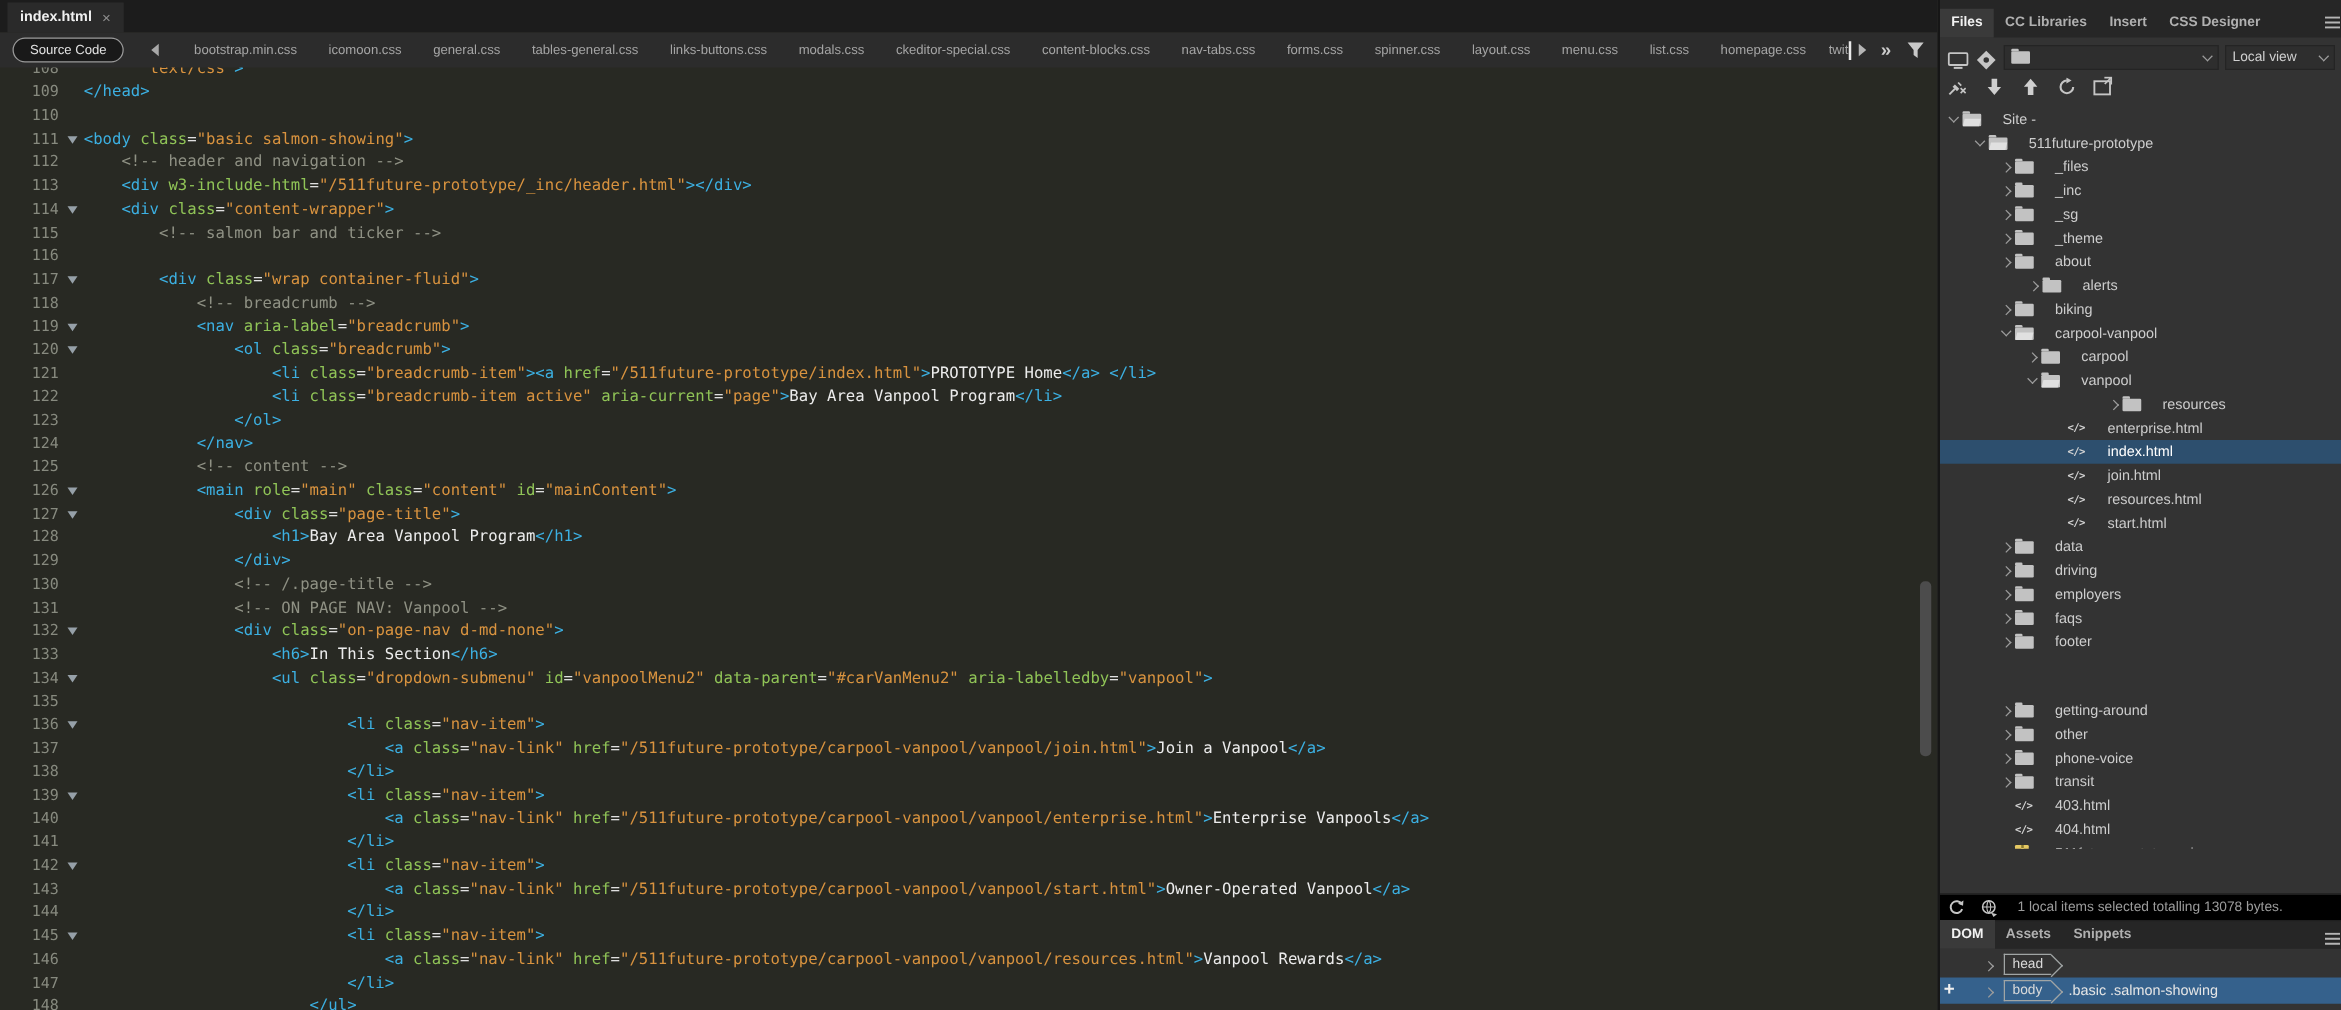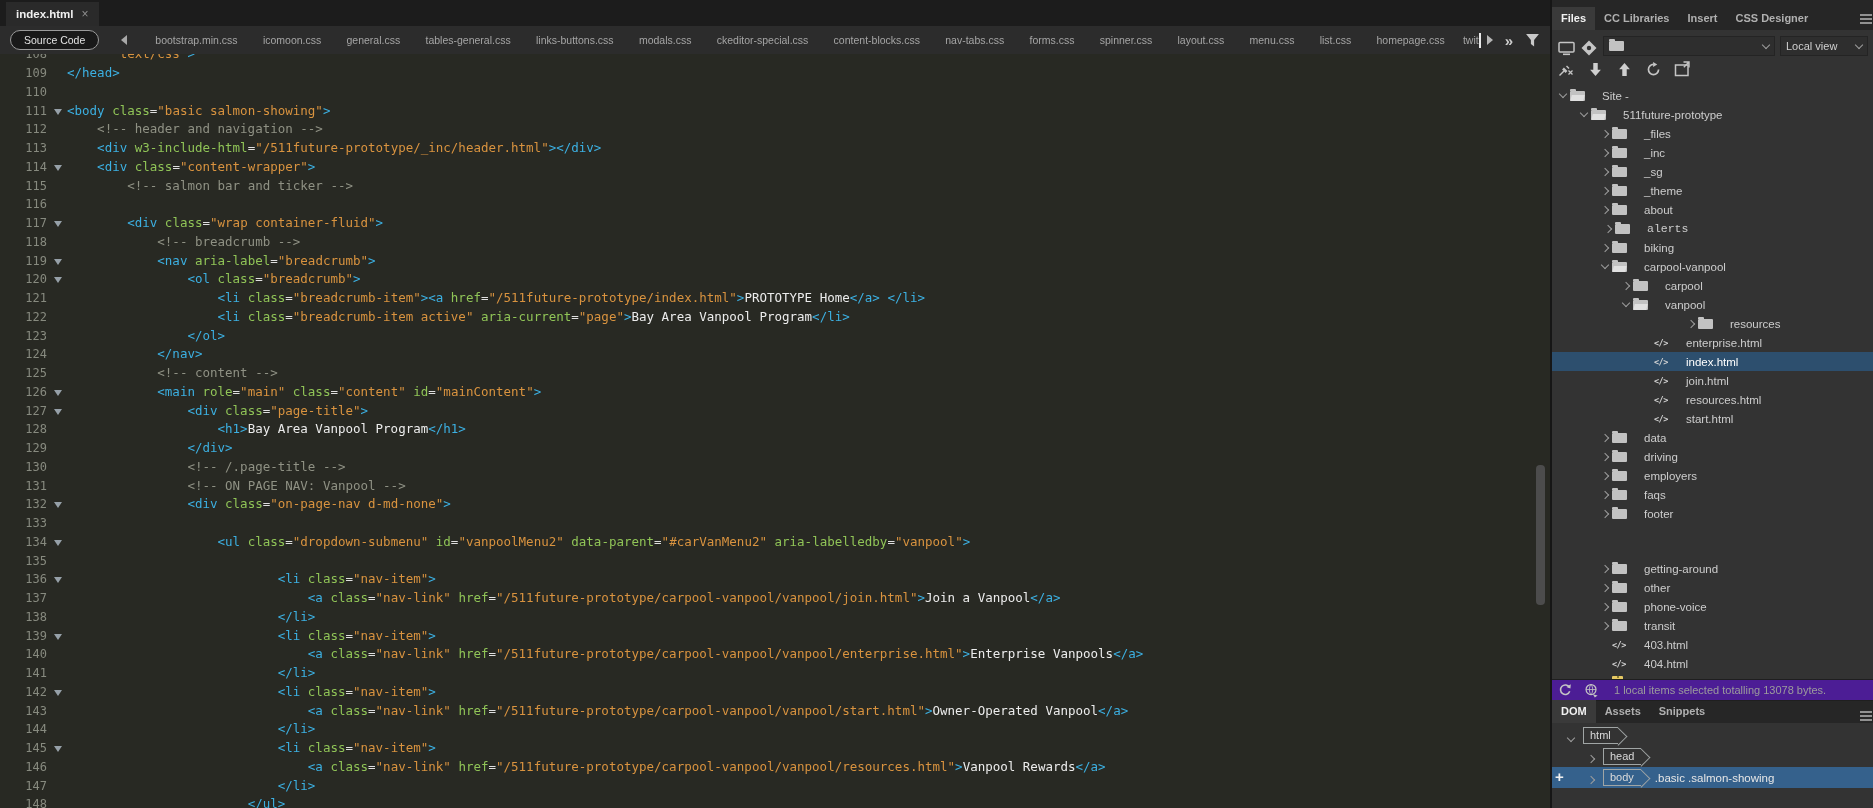--- a/index.html
+++ b/index.html
@@ -90,22 +90,22 @@
   .icon-folder.open::after { content:''; position:absolute; left:1px; right:1px; bottom:0; height:6px;
                              background:#e0e0e0; transform:skewX(-14deg); }
   .icon-code { font-family:"DejaVu Sans Mono", monospace; font-size:8.5px; font-weight:bold;
                color:#d4d4d4; letter-spacing:-0.5px; }
   .icon-zip { position:relative; width:11px; height:14px; background:#e6c963; border-radius:1px; }
   .icon-zip::before { content:''; position:absolute; left:4.5px; top:0; width:2px; height:10px;
                       background:repeating-linear-gradient(#8a7a30 0 2px, #e6c963 2px 4px); }
   .icon-zip::after { content:''; position:absolute; left:3px; top:9px; width:5px; height:3px;
                      border:1px solid #8a7a30; background:#e6c963; }
 
-  .pstatus { height:22px; background:#4c1d95; border-top:1px solid #1f1f1f; border-bottom:1px solid #1f1f1f;
-             display:flex; align-items:center; padding:0 4px; }
+  .pstatus { height:22px; background:#000000; border-top:1px solid #1f1f1f; border-bottom:1px solid #1f1f1f;
+             display:flex; align-items:center; padding:0 4px;margin-top:36px; }
   .status-text { color:#9c9c9c; font-size:11px; margin-left:14px; white-space:nowrap; }
 
   .pdomtabs { height:22px; background:#262626; display:flex; align-items:flex-end; position:relative; }
   .pdom { height:65px; padding-top:2px; position:relative; }
   .dom-row { height:21px; display:flex; align-items:center; position:relative; }
   .dom-row.selected { background:#35618c; }
   .dom-indent0 { padding-left:16px; } .dom-indent1 { padding-left:36px; }
   .dom-chev { margin-right:9px; }
   .dom-pill { position:relative; border:1px solid #a0a5a5; border-right:none; color:#dadada;
               font-size:11px; padding:1px 7px 2px 6px; height:17px; line-height:13px; }
@@ -177,21 +177,21 @@
         <div class="code-row"><span class="ln">123</span><span class="fold"></span><span class="src">                <span class="tok-t">&lt;/ol&gt;</span></span></div>
         <div class="code-row"><span class="ln">124</span><span class="fold"></span><span class="src">            <span class="tok-t">&lt;/nav&gt;</span></span></div>
         <div class="code-row"><span class="ln">125</span><span class="fold"></span><span class="src">            <span class="tok-c">&lt;!-- content --&gt;</span></span></div>
         <div class="code-row"><span class="ln">126</span><span class="fold"><span class="fold-tri"></span></span><span class="src">            <span class="tok-t">&lt;main </span><span class="tok-a">role</span><span class="tok-e">=</span><span class="tok-s">"main"</span><span class="tok-p"> </span><span class="tok-a">class</span><span class="tok-e">=</span><span class="tok-s">"content"</span><span class="tok-p"> </span><span class="tok-a">id</span><span class="tok-e">=</span><span class="tok-s">"mainContent"</span><span class="tok-t">&gt;</span></span></div>
         <div class="code-row"><span class="ln">127</span><span class="fold"><span class="fold-tri"></span></span><span class="src">                <span class="tok-t">&lt;div </span><span class="tok-a">class</span><span class="tok-e">=</span><span class="tok-s">"page-title"</span><span class="tok-t">&gt;</span></span></div>
         <div class="code-row"><span class="ln">128</span><span class="fold"></span><span class="src">                    <span class="tok-t">&lt;h1&gt;</span><span class="tok-p">Bay Area Vanpool Program</span><span class="tok-t">&lt;/h1&gt;</span></span></div>
         <div class="code-row"><span class="ln">129</span><span class="fold"></span><span class="src">                <span class="tok-t">&lt;/div&gt;</span></span></div>
         <div class="code-row"><span class="ln">130</span><span class="fold"></span><span class="src">                <span class="tok-c">&lt;!-- /.page-title --&gt;</span></span></div>
         <div class="code-row"><span class="ln">131</span><span class="fold"></span><span class="src">                <span class="tok-c">&lt;!-- ON PAGE NAV: Vanpool --&gt;</span></span></div>
         <div class="code-row"><span class="ln">132</span><span class="fold"><span class="fold-tri"></span></span><span class="src">                <span class="tok-t">&lt;div </span><span class="tok-a">class</span><span class="tok-e">=</span><span class="tok-s">"on-page-nav d-md-none"</span><span class="tok-t">&gt;</span></span></div>
-        <div class="code-row"><span class="ln">133</span><span class="fold"></span></div>
+        <div class="code-row"><span class="ln">133</span><span class="fold"></span><span class="src">                    <span class="tok-t">&lt;h6&gt;</span><span class="tok-p">In This Section</span><span class="tok-t">&lt;/h6&gt;</span></span></div>
         <div class="code-row"><span class="ln">134</span><span class="fold"><span class="fold-tri"></span></span><span class="src">                    <span class="tok-t">&lt;ul </span><span class="tok-a">class</span><span class="tok-e">=</span><span class="tok-s">"dropdown-submenu"</span><span class="tok-p"> </span><span class="tok-a">id</span><span class="tok-e">=</span><span class="tok-s">"vanpoolMenu2"</span><span class="tok-p"> </span><span class="tok-a">data-parent</span><span class="tok-e">=</span><span class="tok-s">"#carVanMenu2"</span><span class="tok-p"> </span><span class="tok-a">aria-labelledby</span><span class="tok-e">=</span><span class="tok-s">"vanpool"</span><span class="tok-t">&gt;</span></span></div>
         <div class="code-row"><span class="ln">135</span><span class="fold"></span><span class="src"></span></div>
         <div class="code-row"><span class="ln">136</span><span class="fold"><span class="fold-tri"></span></span><span class="src">                            <span class="tok-t">&lt;li </span><span class="tok-a">class</span><span class="tok-e">=</span><span class="tok-s">"nav-item"</span><span class="tok-t">&gt;</span></span></div>
         <div class="code-row"><span class="ln">137</span><span class="fold"></span><span class="src">                                <span class="tok-t">&lt;a </span><span class="tok-a">class</span><span class="tok-e">=</span><span class="tok-s">"nav-link"</span><span class="tok-p"> </span><span class="tok-a">href</span><span class="tok-e">=</span><span class="tok-s">"/511future-prototype/carpool-vanpool/vanpool/join.html"</span><span class="tok-t">&gt;</span><span class="tok-p">Join a Vanpool</span><span class="tok-t">&lt;/a&gt;</span></span></div>
         <div class="code-row"><span class="ln">138</span><span class="fold"></span><span class="src">                            <span class="tok-t">&lt;/li&gt;</span></span></div>
         <div class="code-row"><span class="ln">139</span><span class="fold"><span class="fold-tri"></span></span><span class="src">                            <span class="tok-t">&lt;li </span><span class="tok-a">class</span><span class="tok-e">=</span><span class="tok-s">"nav-item"</span><span class="tok-t">&gt;</span></span></div>
         <div class="code-row"><span class="ln">140</span><span class="fold"></span><span class="src">                                <span class="tok-t">&lt;a </span><span class="tok-a">class</span><span class="tok-e">=</span><span class="tok-s">"nav-link"</span><span class="tok-p"> </span><span class="tok-a">href</span><span class="tok-e">=</span><span class="tok-s">"/511future-prototype/carpool-vanpool/vanpool/enterprise.html"</span><span class="tok-t">&gt;</span><span class="tok-p">Enterprise Vanpools</span><span class="tok-t">&lt;/a&gt;</span></span></div>
         <div class="code-row"><span class="ln">141</span><span class="fold"></span><span class="src">                            <span class="tok-t">&lt;/li&gt;</span></span></div>
         <div class="code-row"><span class="ln">142</span><span class="fold"><span class="fold-tri"></span></span><span class="src">                            <span class="tok-t">&lt;li </span><span class="tok-a">class</span><span class="tok-e">=</span><span class="tok-s">"nav-item"</span><span class="tok-t">&gt;</span></span></div>
         <div class="code-row"><span class="ln">143</span><span class="fold"></span><span class="src">                                <span class="tok-t">&lt;a </span><span class="tok-a">class</span><span class="tok-e">=</span><span class="tok-s">"nav-link"</span><span class="tok-p"> </span><span class="tok-a">href</span><span class="tok-e">=</span><span class="tok-s">"/511future-prototype/carpool-vanpool/vanpool/start.html"</span><span class="tok-t">&gt;</span><span class="tok-p">Owner-Operated Vanpool</span><span class="tok-t">&lt;/a&gt;</span></span></div>
@@ -331,21 +331,21 @@
         </div>
         <div class="tree-row" style="padding-left: 46px;">
           <span class="tree-chev">
             <span class="chev closed"></span>
           </span>
           <span class="tree-iconbox">
             <span class="icon-folder"></span>
           </span>
           <span class="tree-label">about</span>
         </div>
-        <div class="tree-row" style="padding-left: 49px; font-family: Liberation Mono, monospace;">
+        <div class="tree-row" style="padding-left: 68px;">
           <span class="tree-chev">
             <span class="chev closed"></span>
           </span>
           <span class="tree-iconbox">
             <span class="icon-folder"></span>
           </span>
           <span class="tree-label">alerts</span>
         </div>
         <div class="tree-row" style="padding-left: 46px;">
           <span class="tree-chev">
@@ -553,24 +553,20 @@
         <span class="ptab">Assets</span>
         <span class="ptab">Snippets</span>
         <span class="panel-menu" style="top:6px;">
         <svg viewBox="0 0 12 10" width="12" height="10">
             <path d="M0 1 H12 M0 5 H12 M0 9 H12" stroke="#b5b5b5" stroke-width="1.6"></path>
           </svg>
       </span>
     </div>
 
     <div class="pdom" id="dom-tree">
-        <div class="dom-row dom-indent0">
-          <span class="dom-chev"><span class="chev open"></span></span>
-          <span class="dom-pill">html</span>
-        </div>
         <div class="dom-row dom-indent1">
           <span class="dom-chev"><span class="chev closed"></span></span>
           <span class="dom-pill">head</span>
         </div>
         <div class="dom-row dom-indent1 selected">
           <span class="dom-add">+</span>
           <span class="dom-chev"><span class="chev closed"></span></span>
           <span class="dom-pill">body</span>
           <span class="dom-suffix">.basic .salmon-showing</span>
         </div>

